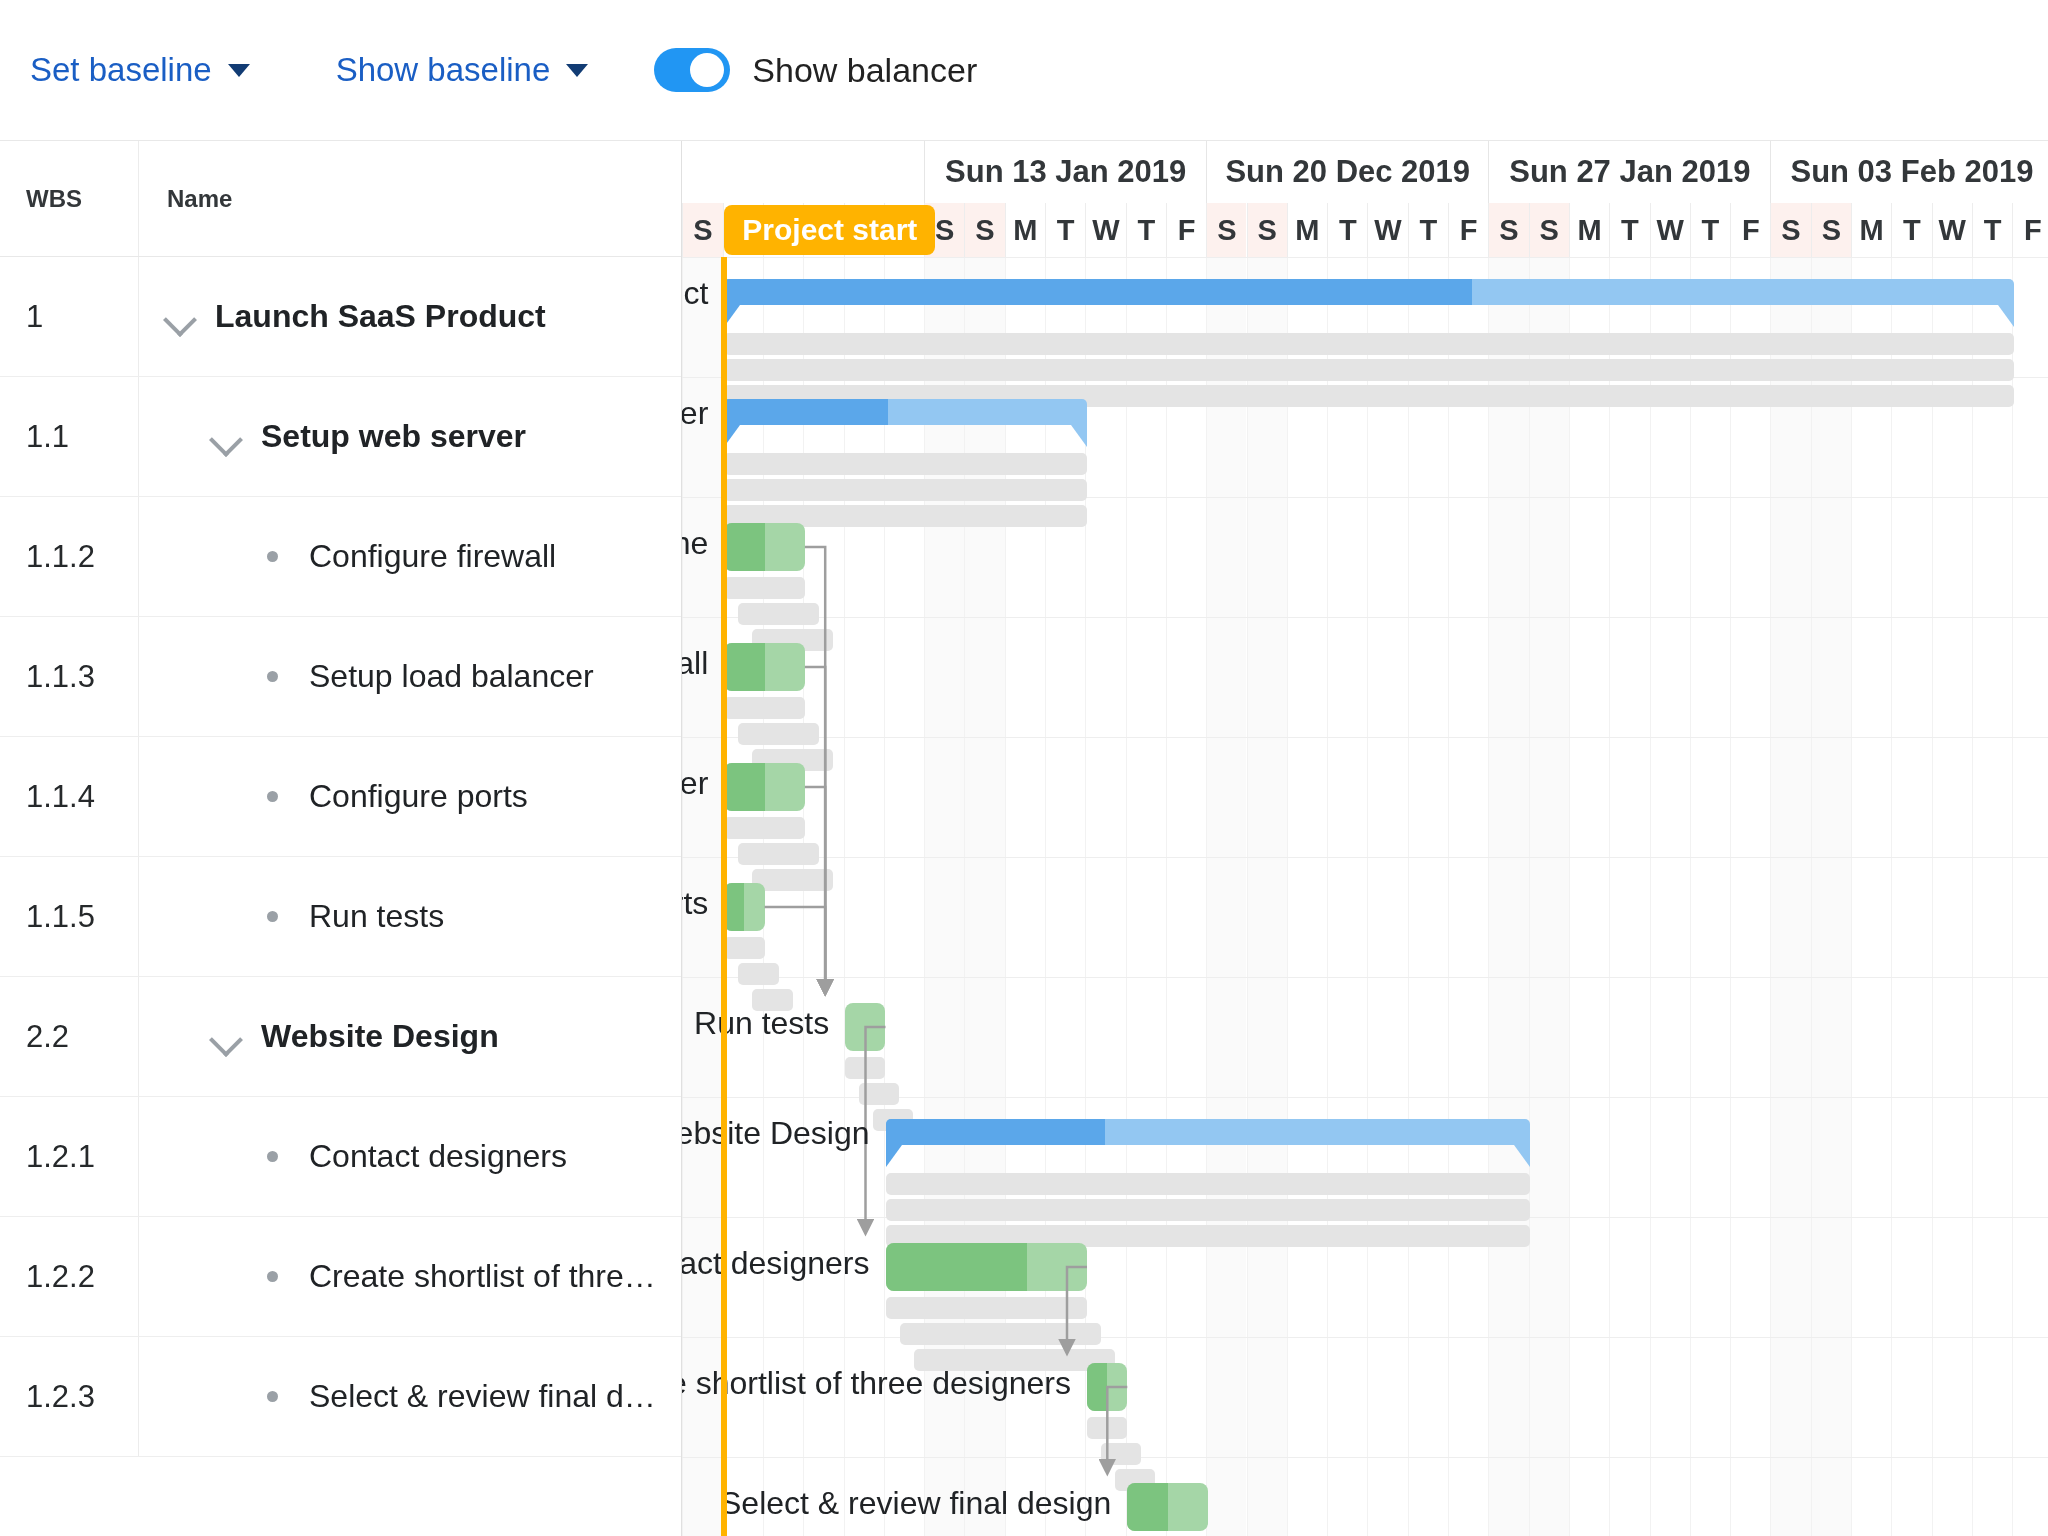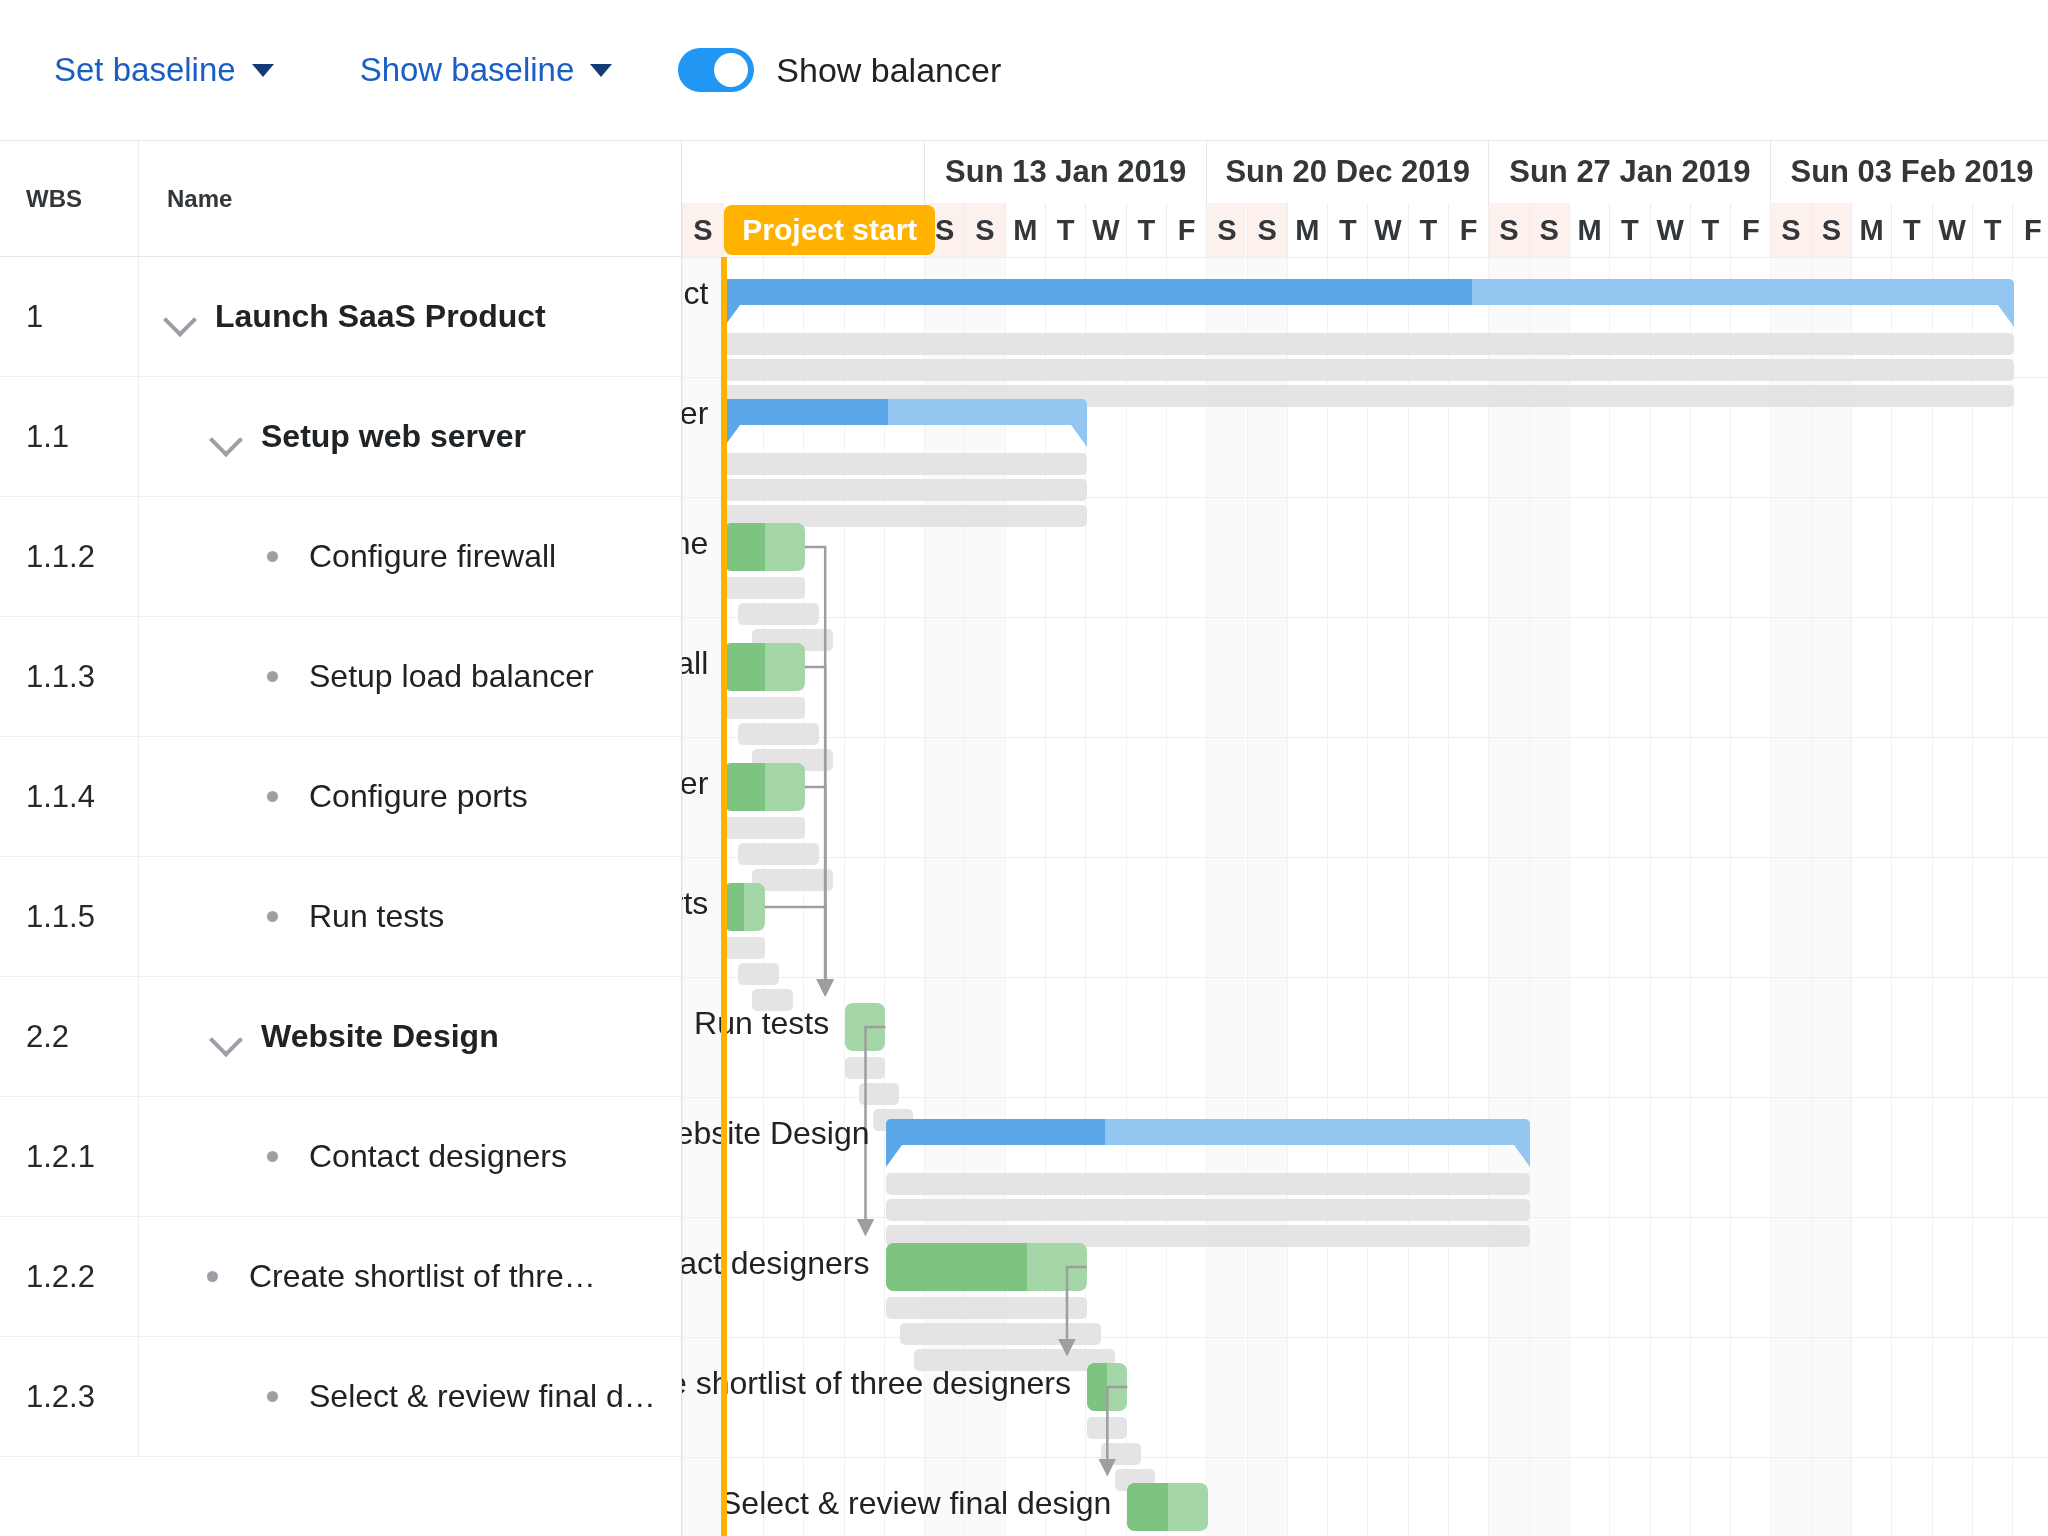--- a/index.html
+++ b/index.html
@@ -7,21 +7,21 @@
     width: 2048px; height: 1536px;
     background: #ffffff;
     font-family: "Liberation Sans", sans-serif;
     overflow: hidden;
   }
   #app { position: relative; width: 2048px; height: 1536px; }
 
   
   .toolbar {
     position: absolute; left: 0; top: 0; width: 2048px; height: 140px;
-    display: flex; align-items: center; padding-left: 54px;
+    display: flex; align-items: center; padding-left: 30px;
     background: #ffffff;
   }
   .tb-btn {
     display: flex; align-items: center; gap: 16px;
     color: #1a5ec4; font-size: 33px; font-weight: 400;
     cursor: pointer; white-space: nowrap;
   }
   .tb-btn .caret {
     width: 0; height: 0;
     border-left: 11px solid transparent;
@@ -279,21 +279,21 @@
           </div>
           <div class="trow">
             <div class="td-wbs">1.2.1</div>
             <div class="td-name" style="padding-left: 110px;">
               <span class="bullet"></span>
               <span class="namelabel" style="margin-left: 14px;">Contact designers</span>
             </div>
           </div>
           <div class="trow">
             <div class="td-wbs">1.2.2</div>
-            <div class="td-name" style="padding-left: 50px;">
+            <div class="td-name" style="padding-left: 110px;">
               <span class="bullet"></span>
               <span class="namelabel" style="margin-left: 14px;">Create shortlist of thre…</span>
             </div>
           </div>
           <div class="trow">
             <div class="td-wbs">1.2.3</div>
             <div class="td-name" style="padding-left: 110px;">
               <span class="bullet"></span>
               <span class="namelabel" style="margin-left: 14px;">Select &amp; review final d…</span>
             </div>

